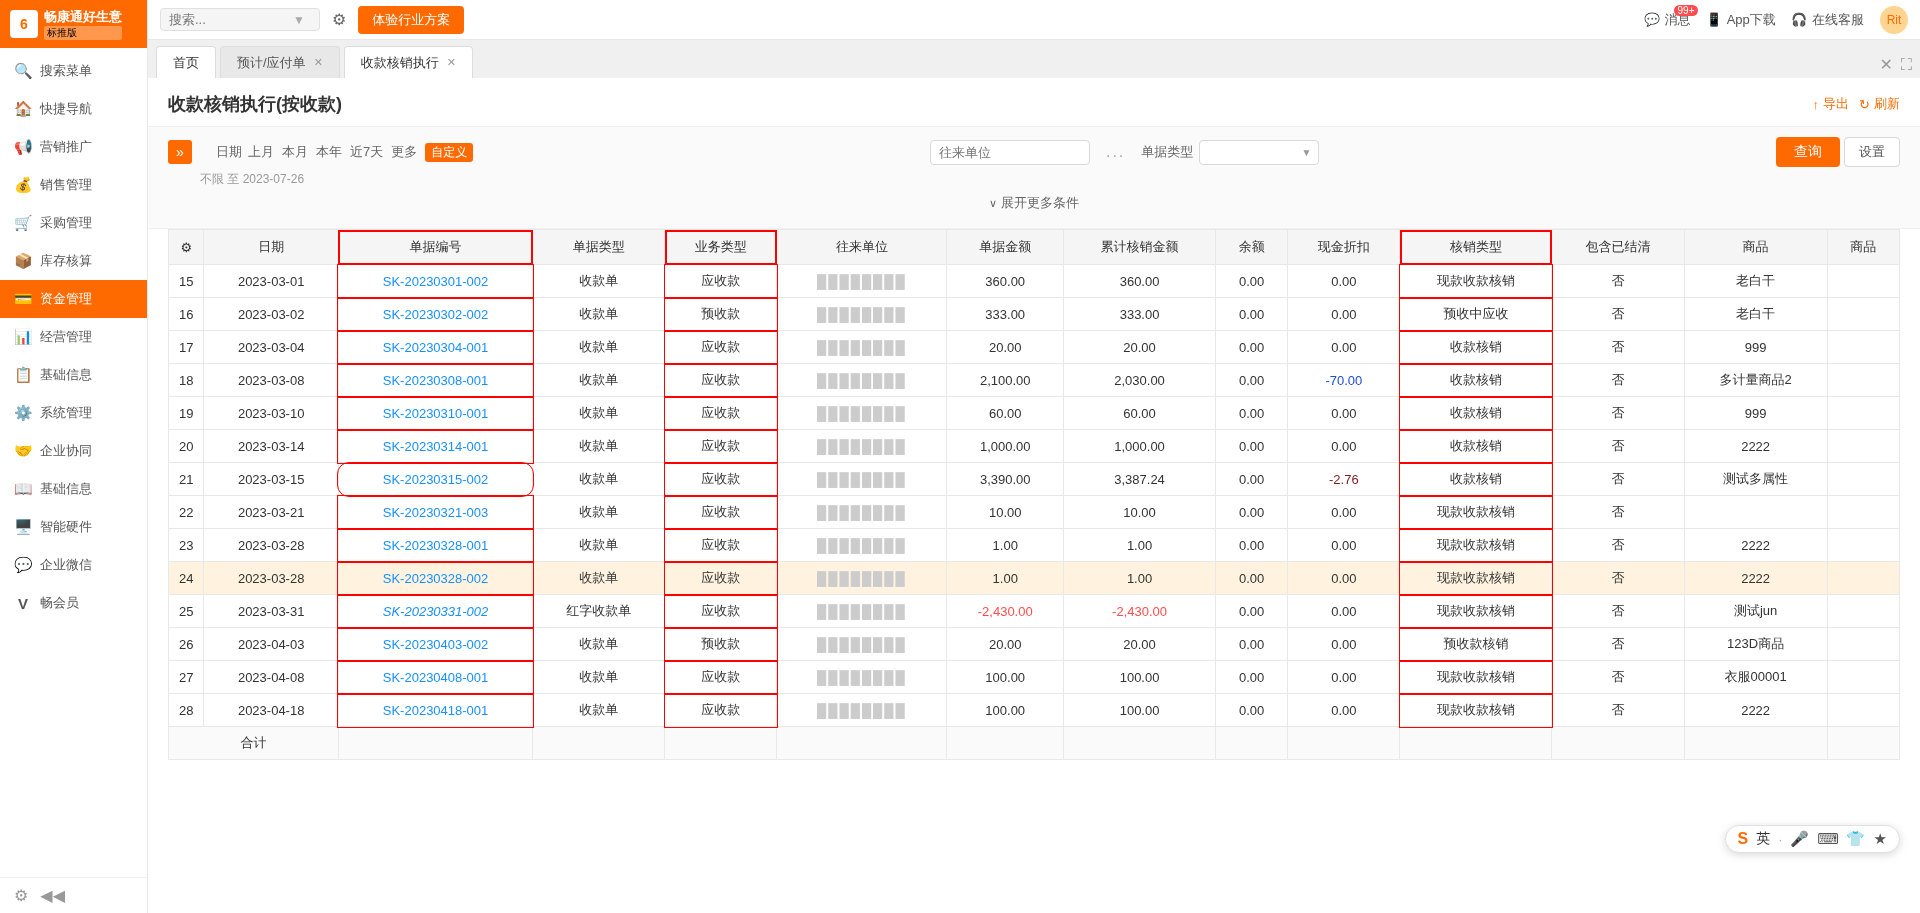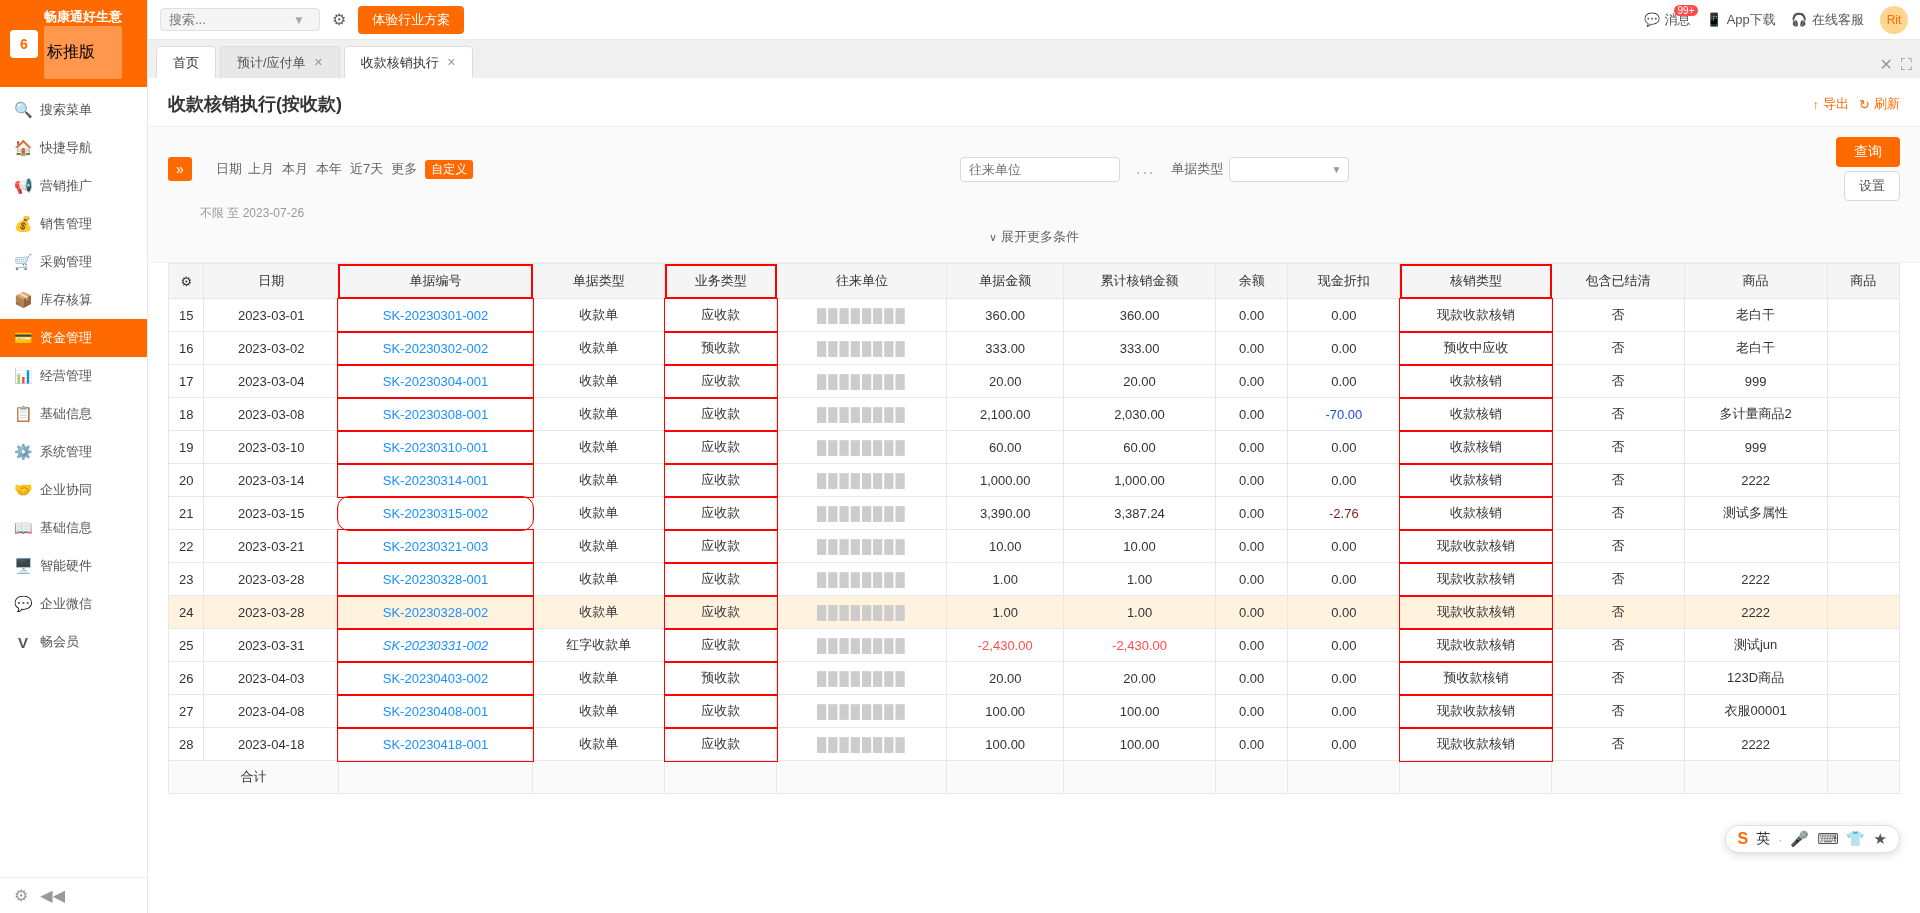--- a/index.html
+++ b/index.html
@@ -2,21 +2,21 @@
 <html><head>
   <meta charset="utf-8">
   <style>
     * { box-sizing: border-box; margin: 0; padding: 0; }
     body { font-family: 'Microsoft YaHei', sans-serif; font-size: 13px; background: #f5f5f5; display: flex; height: 913px; overflow: hidden; }
 
     
     .sidebar { width: 148px; background: #fff; border-right: 1px solid #e8e8e8; display: flex; flex-direction: column; height: 100%; }
     .sidebar-logo { background: #ff6a00; padding: 8px 10px; display: flex; align-items: center; gap: 6px; }
     .sidebar-logo-icon { width: 28px; height: 28px; background: #fff; border-radius: 4px; display: flex; align-items: center; justify-content: center; color: #ff6a00; font-weight: bold; font-size: 14px; }
-    .sidebar-logo-badge { font-size: 16px; background: rgba(255,255,255,0.3); border-radius: 2px; padding: 16px 3px; }
+    .sidebar-logo-badge { font-size: 10px; background: rgba(255,255,255,0.3); border-radius: 2px; padding: 0 3px; }
     .sidebar-menu { flex: 1; overflow-y: auto; padding: 4px 0; }
     .sidebar-item { display: flex; align-items: center; gap: 8px; padding: 10px 14px; cursor: pointer; color: #555; transition: background 0.2s; }
     .sidebar-item.active { background: #ff6a00; color: #fff; border-radius: 0; }
     .sidebar-item-icon { font-size: 15px; width: 18px; text-align: center; }
     .sidebar-item-label { font-size: 13px; }
     .sidebar-bottom { padding: 8px 14px; display: flex; align-items: center; gap: 12px; border-top: 1px solid #f0f0f0; }
     .sidebar-bottom-icon { color: #999; cursor: pointer; font-size: 16px; }
 
     
     .main { flex: 1; display: flex; flex-direction: column; overflow: hidden; }
@@ -253,21 +253,21 @@
           <span class="filter-dots">...</span>
           <div style="display:flex;align-items:center;gap:6px;">
             <span class="filter-label">单据类型</span>
             <div class="filter-select-wrap">
               <select class="filter-type-select">
                 <option></option>
               </select>
             </div>
           </div>
         </div>
-        <div style="display:flex;flex-direction:column;gap:4px;align-items:flex-end;">
+        <div style="display:flex;flex-direction:row;gap:4px;align-items:flex-end;">
           <button class="filter-query-btn">查询</button>
           <button class="filter-setting-btn">设置</button>
         </div>
       </div>
       <div style="margin-top:4px;margin-left:32px;">
         <span style="color:#999;font-size:12px;">不限 至 2023-07-26</span>
       </div>
       <div class="filter-expand">
         <span class="filter-expand-icon">∨</span>
         <span>展开更多条件</span>

